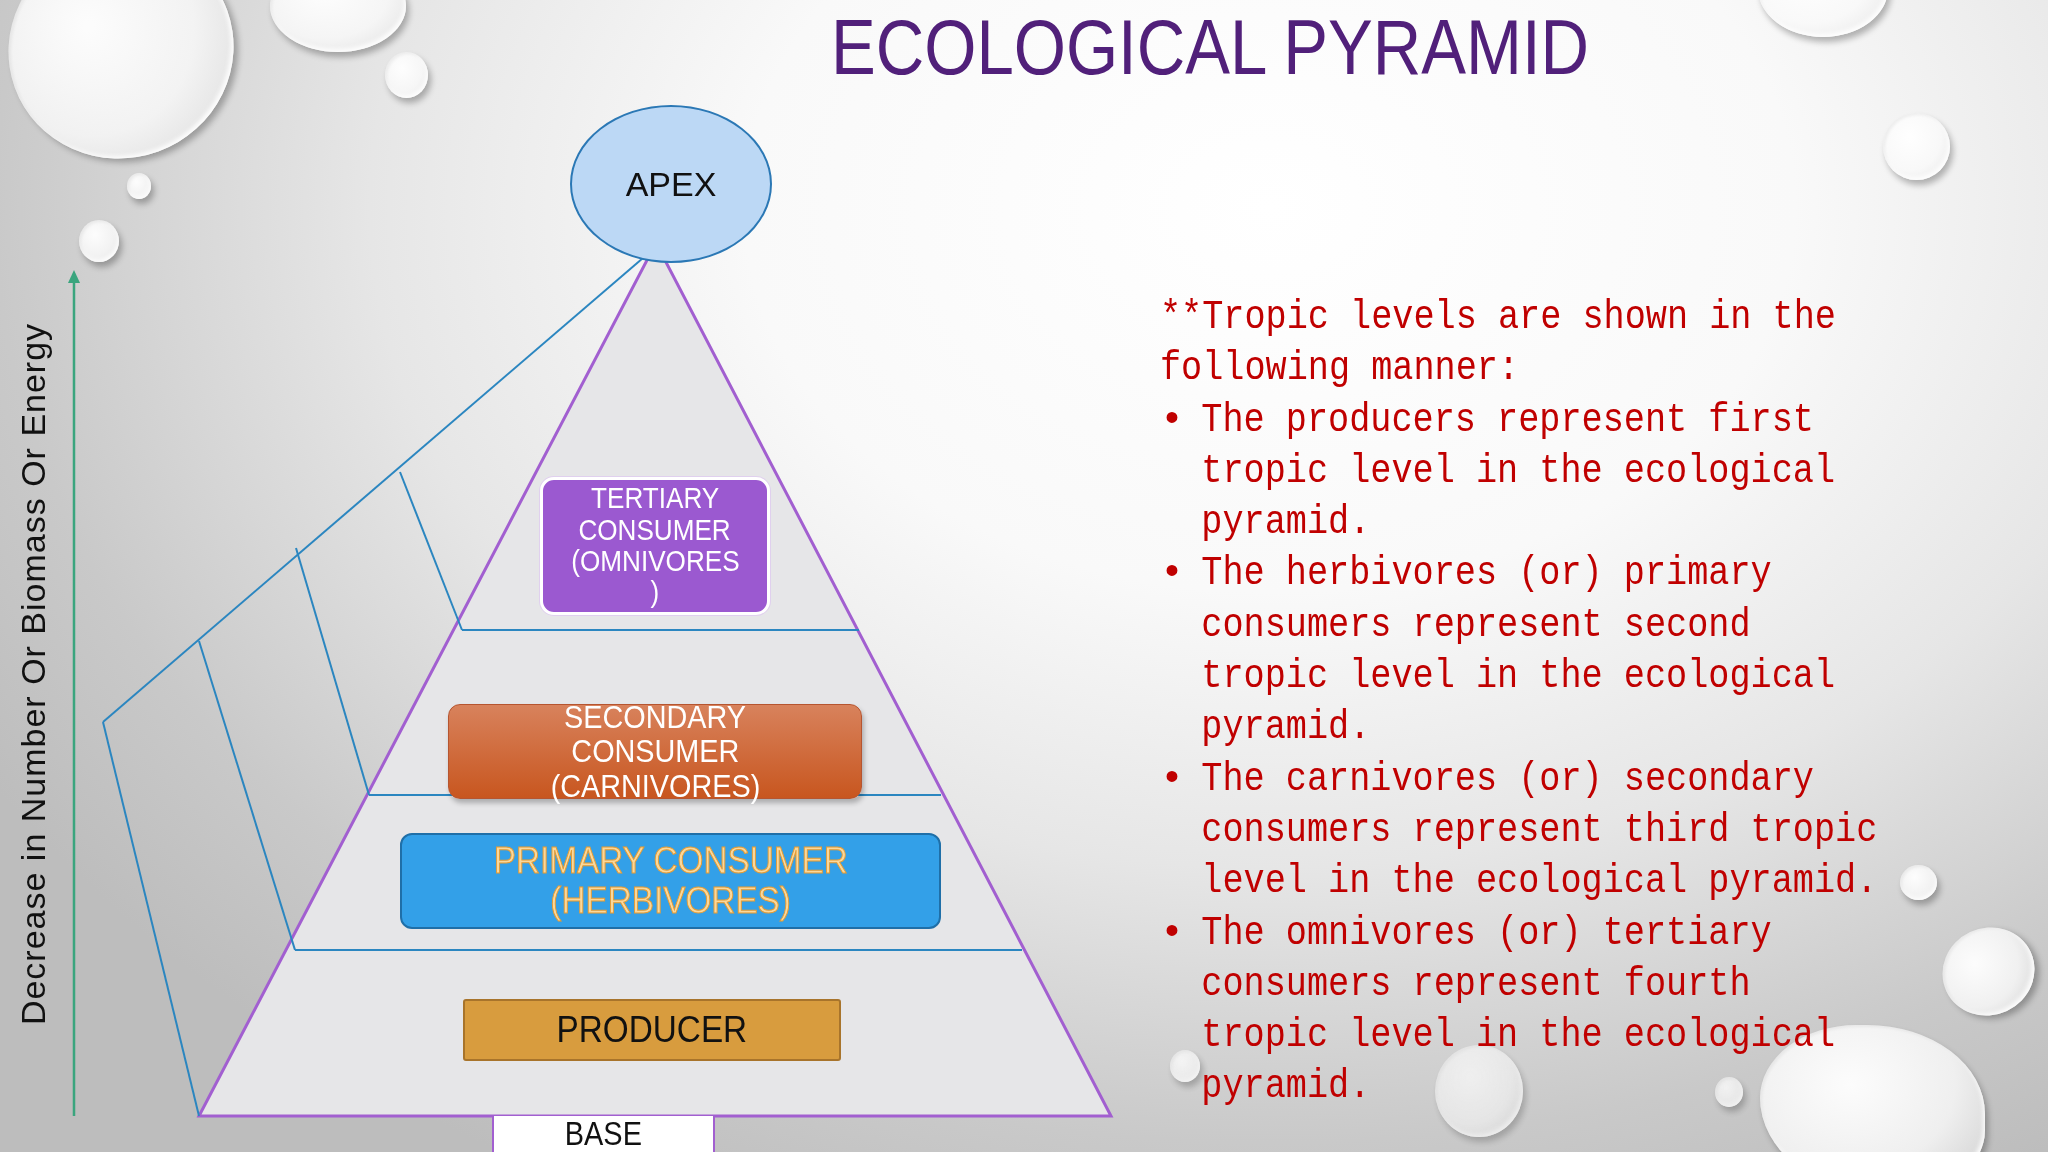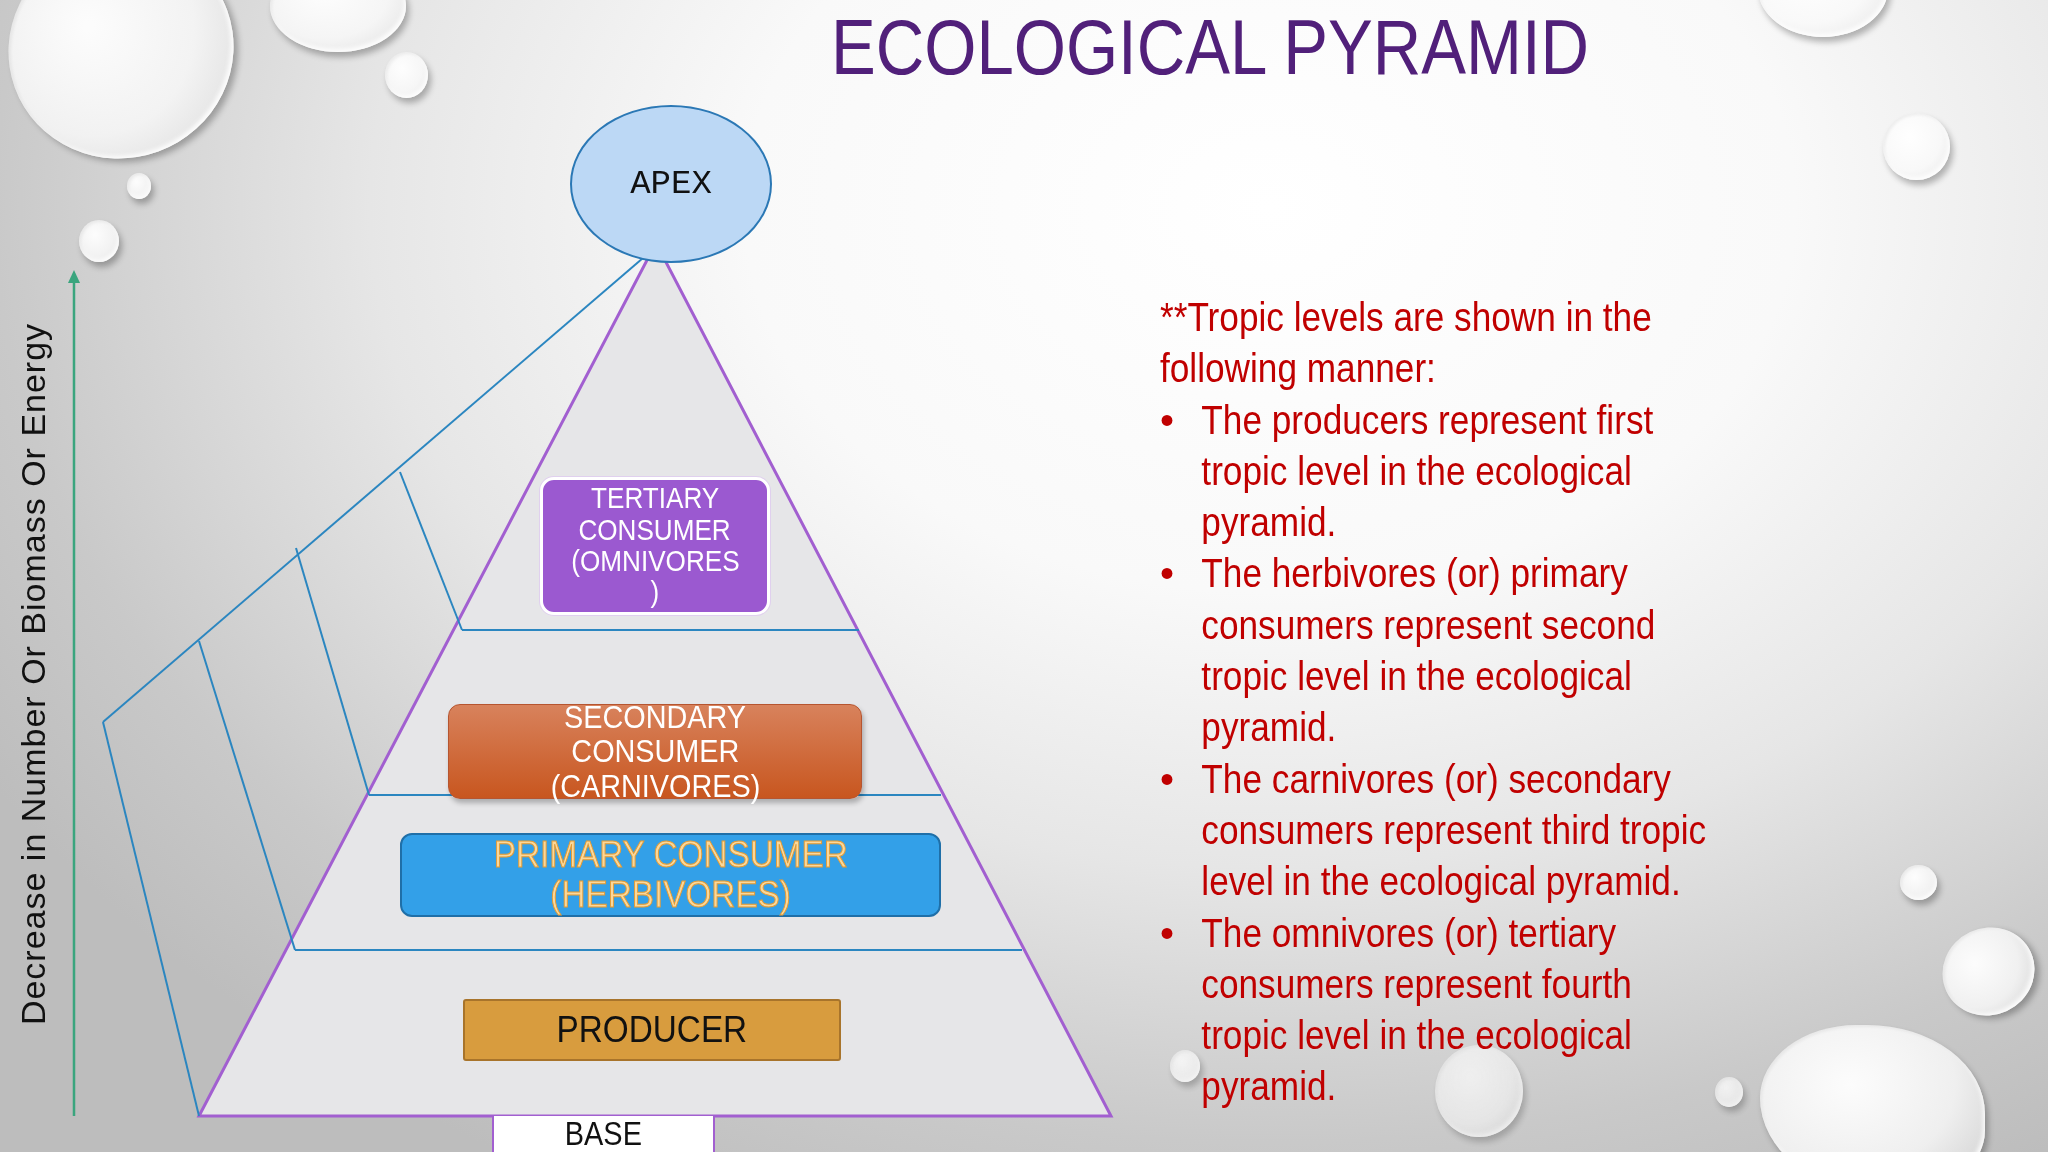--- a/index.html
+++ b/index.html
@@ -23,58 +23,58 @@
     .axis-label {
       position: absolute; left: 34px; top: 674px; width: 800px; height: 40px;
       transform: translate(-50%, -50%) rotate(-90deg); transform-origin: center center;
       text-align: center; font-size: 34px; color: #111; white-space: nowrap;
       font-family: "Liberation Sans", sans-serif; letter-spacing: 1px;
     }
     .apex {
       position: absolute; left: 570px; top: 105px; width: 202px; height: 158px;
       border-radius: 50%; background: #bcd8f5; border: 2px solid #2b78b5; box-sizing: border-box;
       display: flex; align-items: center; justify-content: center;
-      font-size: 34px; color: #111; font-family: Liberation Mono, monospace;
+      font-size: 34px; color: #111; font-family: Liberation Sans, sans-serif;
     }
     .box {
       position: absolute; box-sizing: border-box; display: flex; flex-direction: column;
       align-items: center; justify-content: center; text-align: center;
       font-family: "Liberation Sans", sans-serif; line-height: 1.08;
     }
     .box span { display: block; transform: scaleX(0.9); white-space: nowrap; }
     .tertiary {
       left: 540px; top: 477px; width: 230px; height: 138px; border-radius: 14px;
       background: #9b59d0; border: 3px solid #ffffff; color: #ffffff; font-size: 29px;
       box-shadow: 0 0 0 1px #e0d0ee;
     }
     .secondary {
       left: 448px; top: 704px; width: 414px; height: 95px; border-radius: 12px;
       background: linear-gradient(#d8825c, #c8561f); border: 1.5px solid #b65530; color: #ffffff; font-size: 32px;
       box-shadow: 2px 4px 5px rgba(0,0,0,0.25);
     }
     .primary {
-      left: 400px; top: 833px; width: 541px; height: 84px; border-radius: 12px;
+      left: 400px; top: 833px; width: 541px; height: 96px; border-radius: 12px;
       background: #33a0e8; border: 2px solid #1f6fa8; color: #fbd89a; font-size: 37px;
       -webkit-text-stroke: 1px #e59b33;
     }
     .producer {
       left: 463px; top: 999px; width: 378px; height: 62px; border-radius: 3px;
       background: #d89c3e; border: 2px solid #a8742b; color: #111; font-size: 37px;
     }
     .base {
       position: absolute; left: 492px; top: 1116px; width: 223px; height: 40px; box-sizing: border-box;
       background: #ffffff; border: 2px solid #a25fd0; border-top: none;
       display: flex; align-items: flex-start; justify-content: center;
       font-size: 34px; color: #111; font-family: "Liberation Sans", sans-serif; line-height: 34px;
     }
     .base span { transform: scaleX(0.85); display: block; }
     .notes {
       position: absolute; left: 1160px; top: 292px; width: 860px;
       color: #c00000; font-size: 40px; line-height: 51.3px;
-      font-family: Liberation Sans, sans-serif;
+      font-family: Liberation Mono, monospace;
     }
     .notes .line { white-space: nowrap; transform: scaleX(0.88); transform-origin: left center; }
     .notes .bullet-row { position: relative; }
     .notes .bullet { position: absolute; left: 0; top: 0; width: 30px; transform: scaleX(1); }
     .notes .indent { padding-left: 47px; }
   </style>
 </head>
 <body>
 
 <div class="drop" style="left:8px;top:-60px;width:226px;height:218px;transform:rotate(-20deg);"></div>

